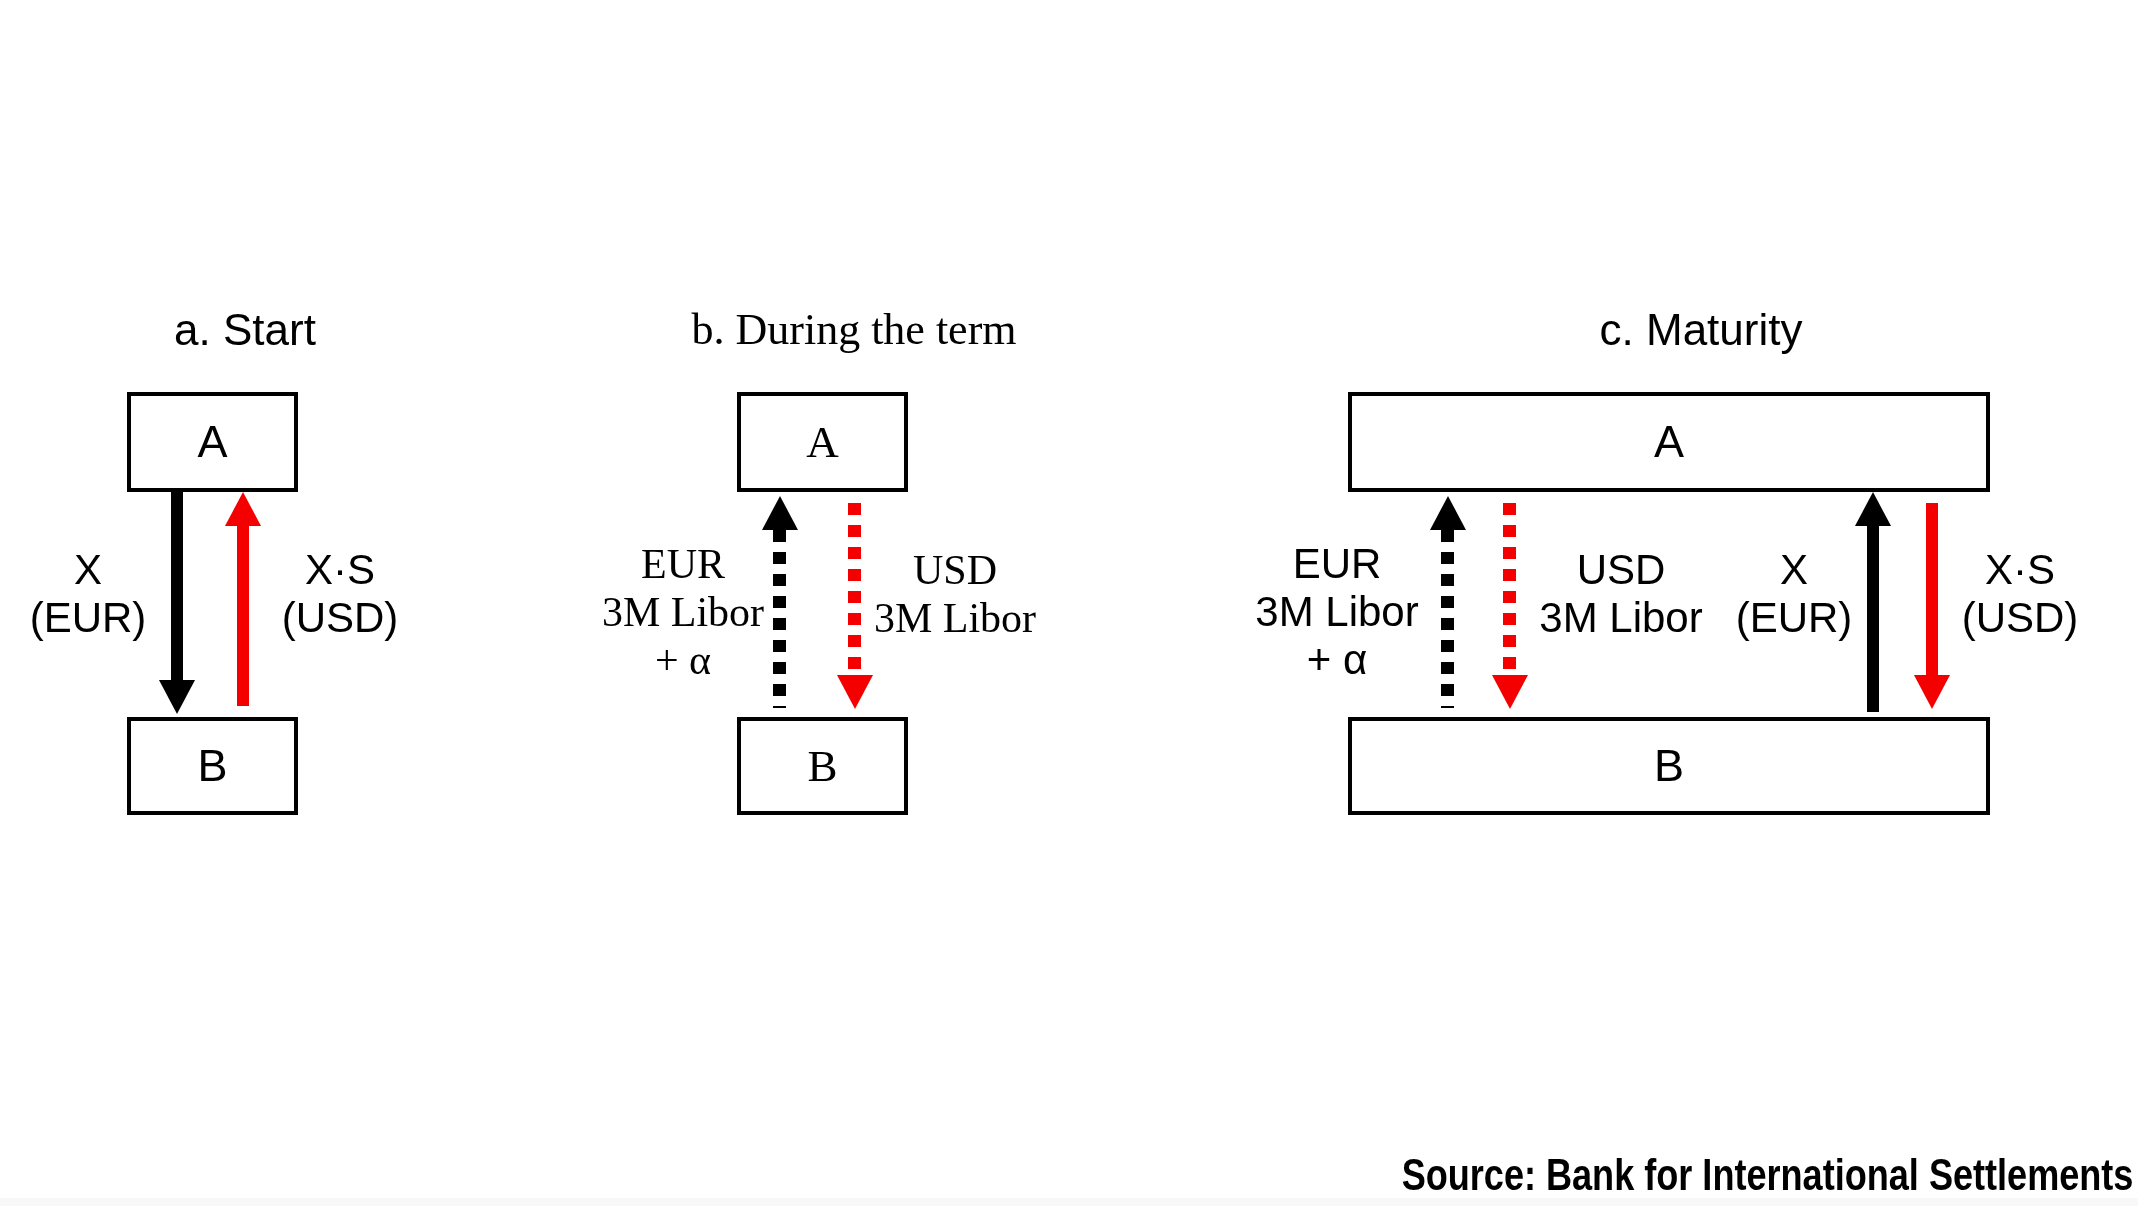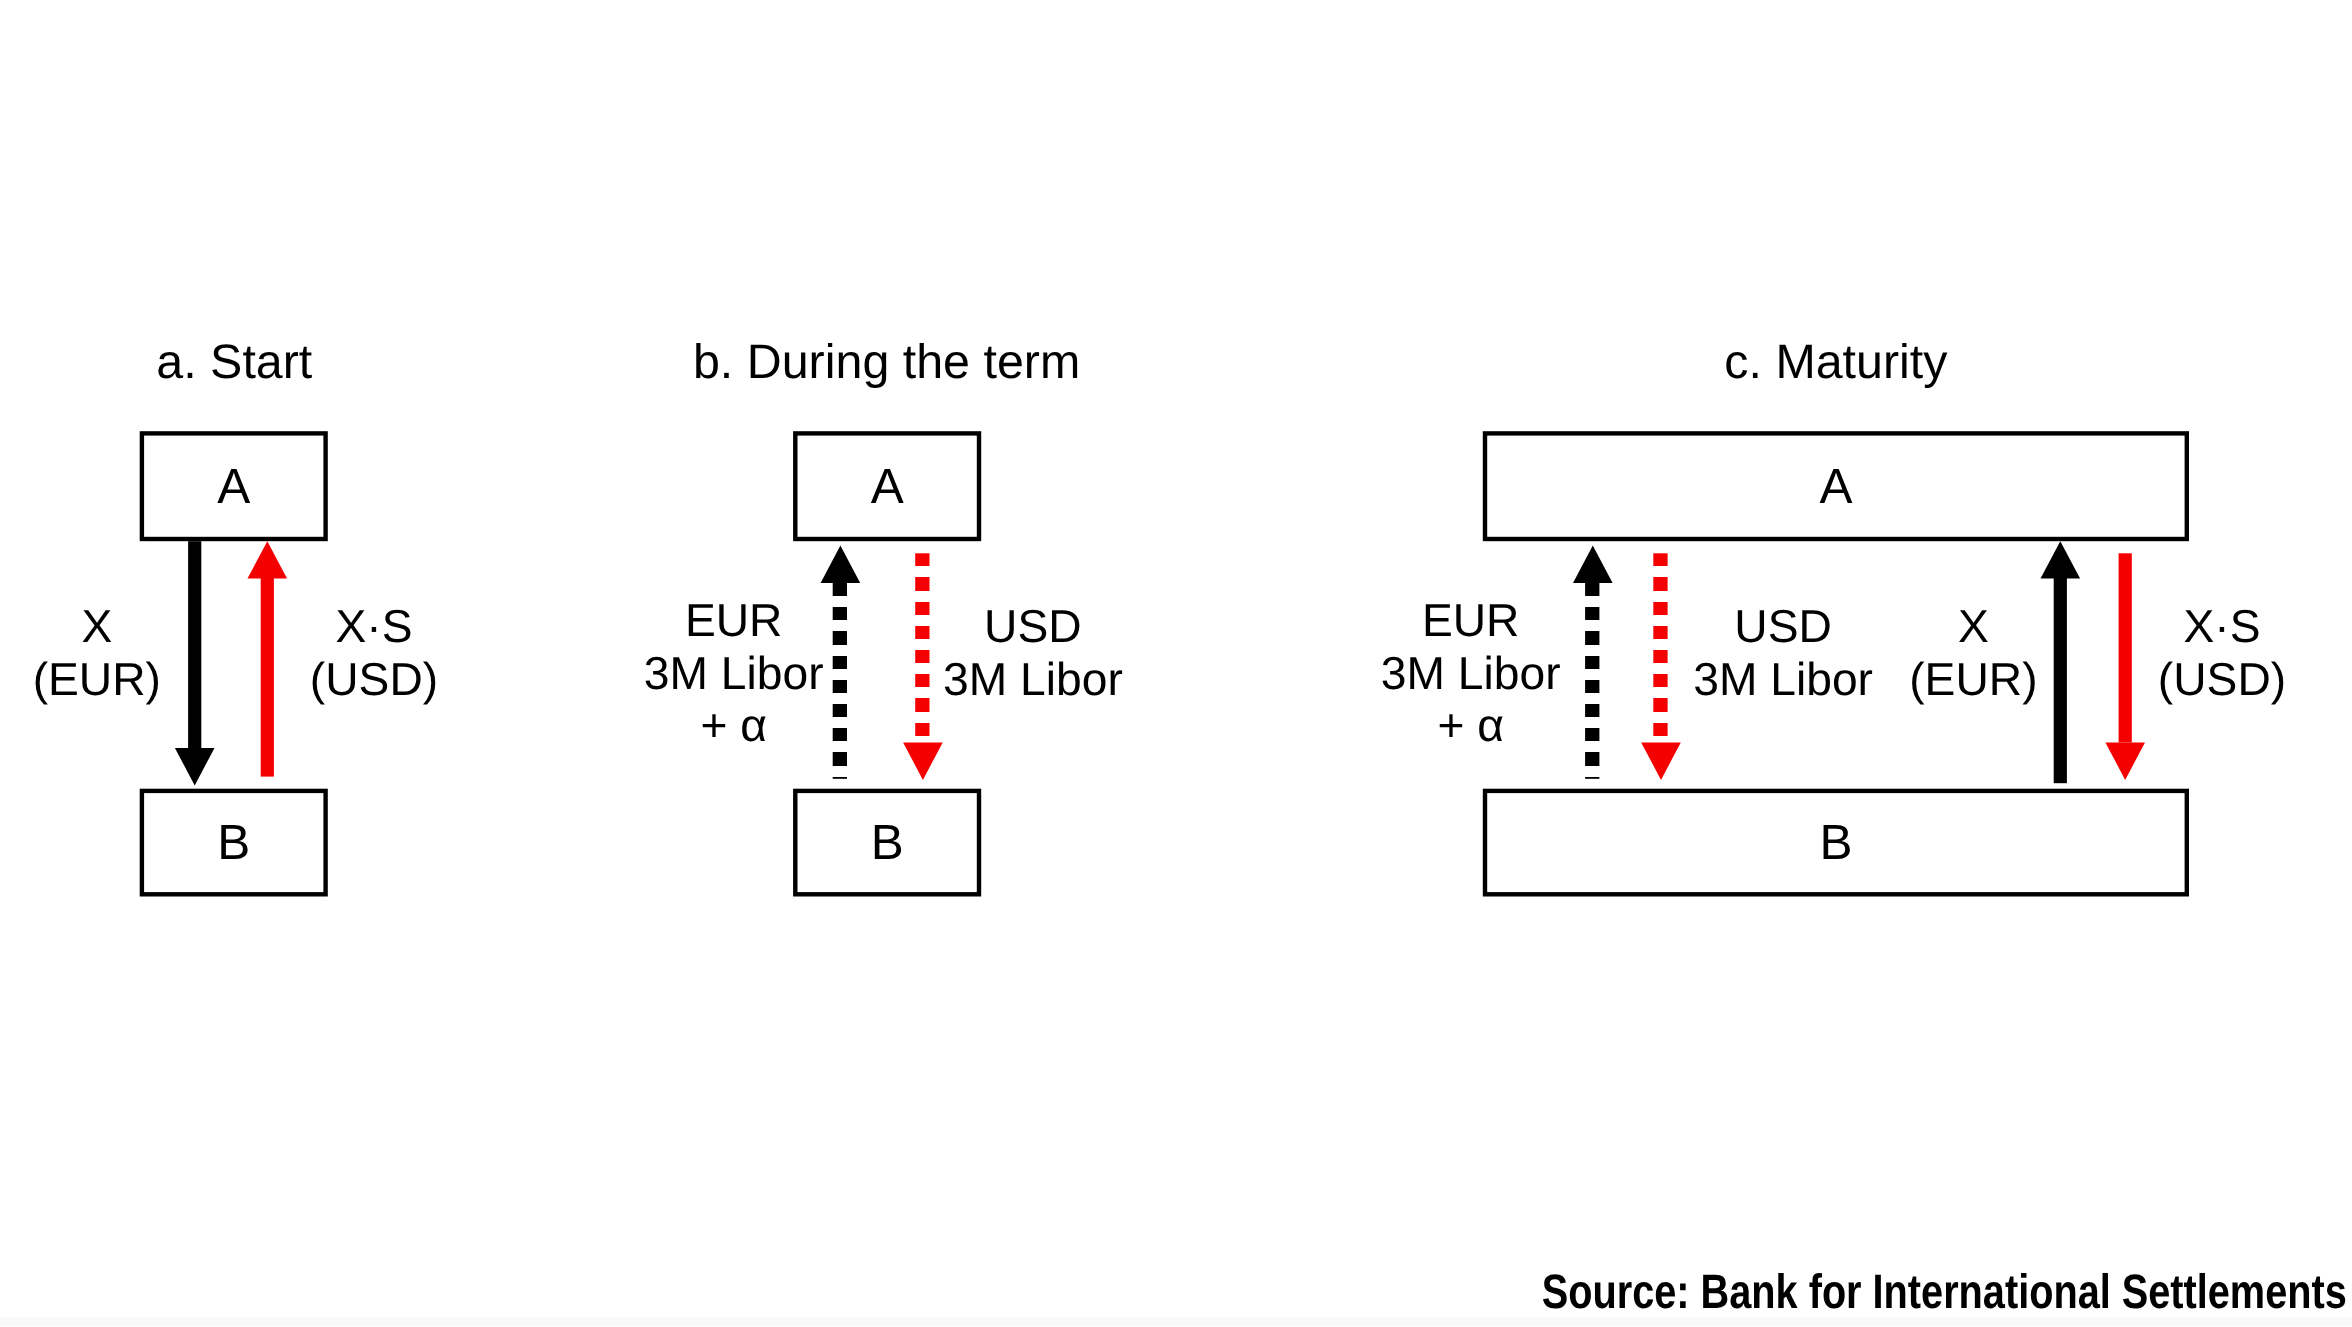--- a/index.html
+++ b/index.html
@@ -12,20 +12,21 @@
     font-family: "Liberation Sans", sans-serif;
     color: #000000;
   }
   .abs { position: absolute; }
 
   .panel-title {
     font-size: 44px;
     line-height: 48px;
     white-space: nowrap;
     transform: translateX(-50%);
+    margin-left: 32px;
   }
 
   .party-box {
     border: 4px solid #000000;
     background: #ffffff;
     display: flex;
     align-items: center;
     justify-content: center;
     font-size: 45px;
   }
@@ -91,21 +92,21 @@
     <div>X</div>
     <div>(EUR)</div>
   </div>
   <div class="abs flow-label" style="left:340px; top:546px;">
     <div>X·S</div>
     <div>(USD)</div>
   </div>
 
 </div>
 
-<div class="abs" style="left:444px; top:0; width:640px; height:950px;">
+<div class="abs" style="left:460px; top:0; width:640px; height:950px;font-family:Liberation Serif, serif;">
   <div class="abs panel-title" style="left:362px; top:306px;">b. During the term</div>
 
   <div class="abs party-box" style="left:277px; top:392px; width:171px; height:100px;">
     <span>A</span>
   </div>
   <div class="abs party-box" style="left:277px; top:717px; width:171px; height:98px;">
     <span>B</span>
   </div>
 
   <div class="abs head head-up-black" style="left:302px; top:496px;"></div>

